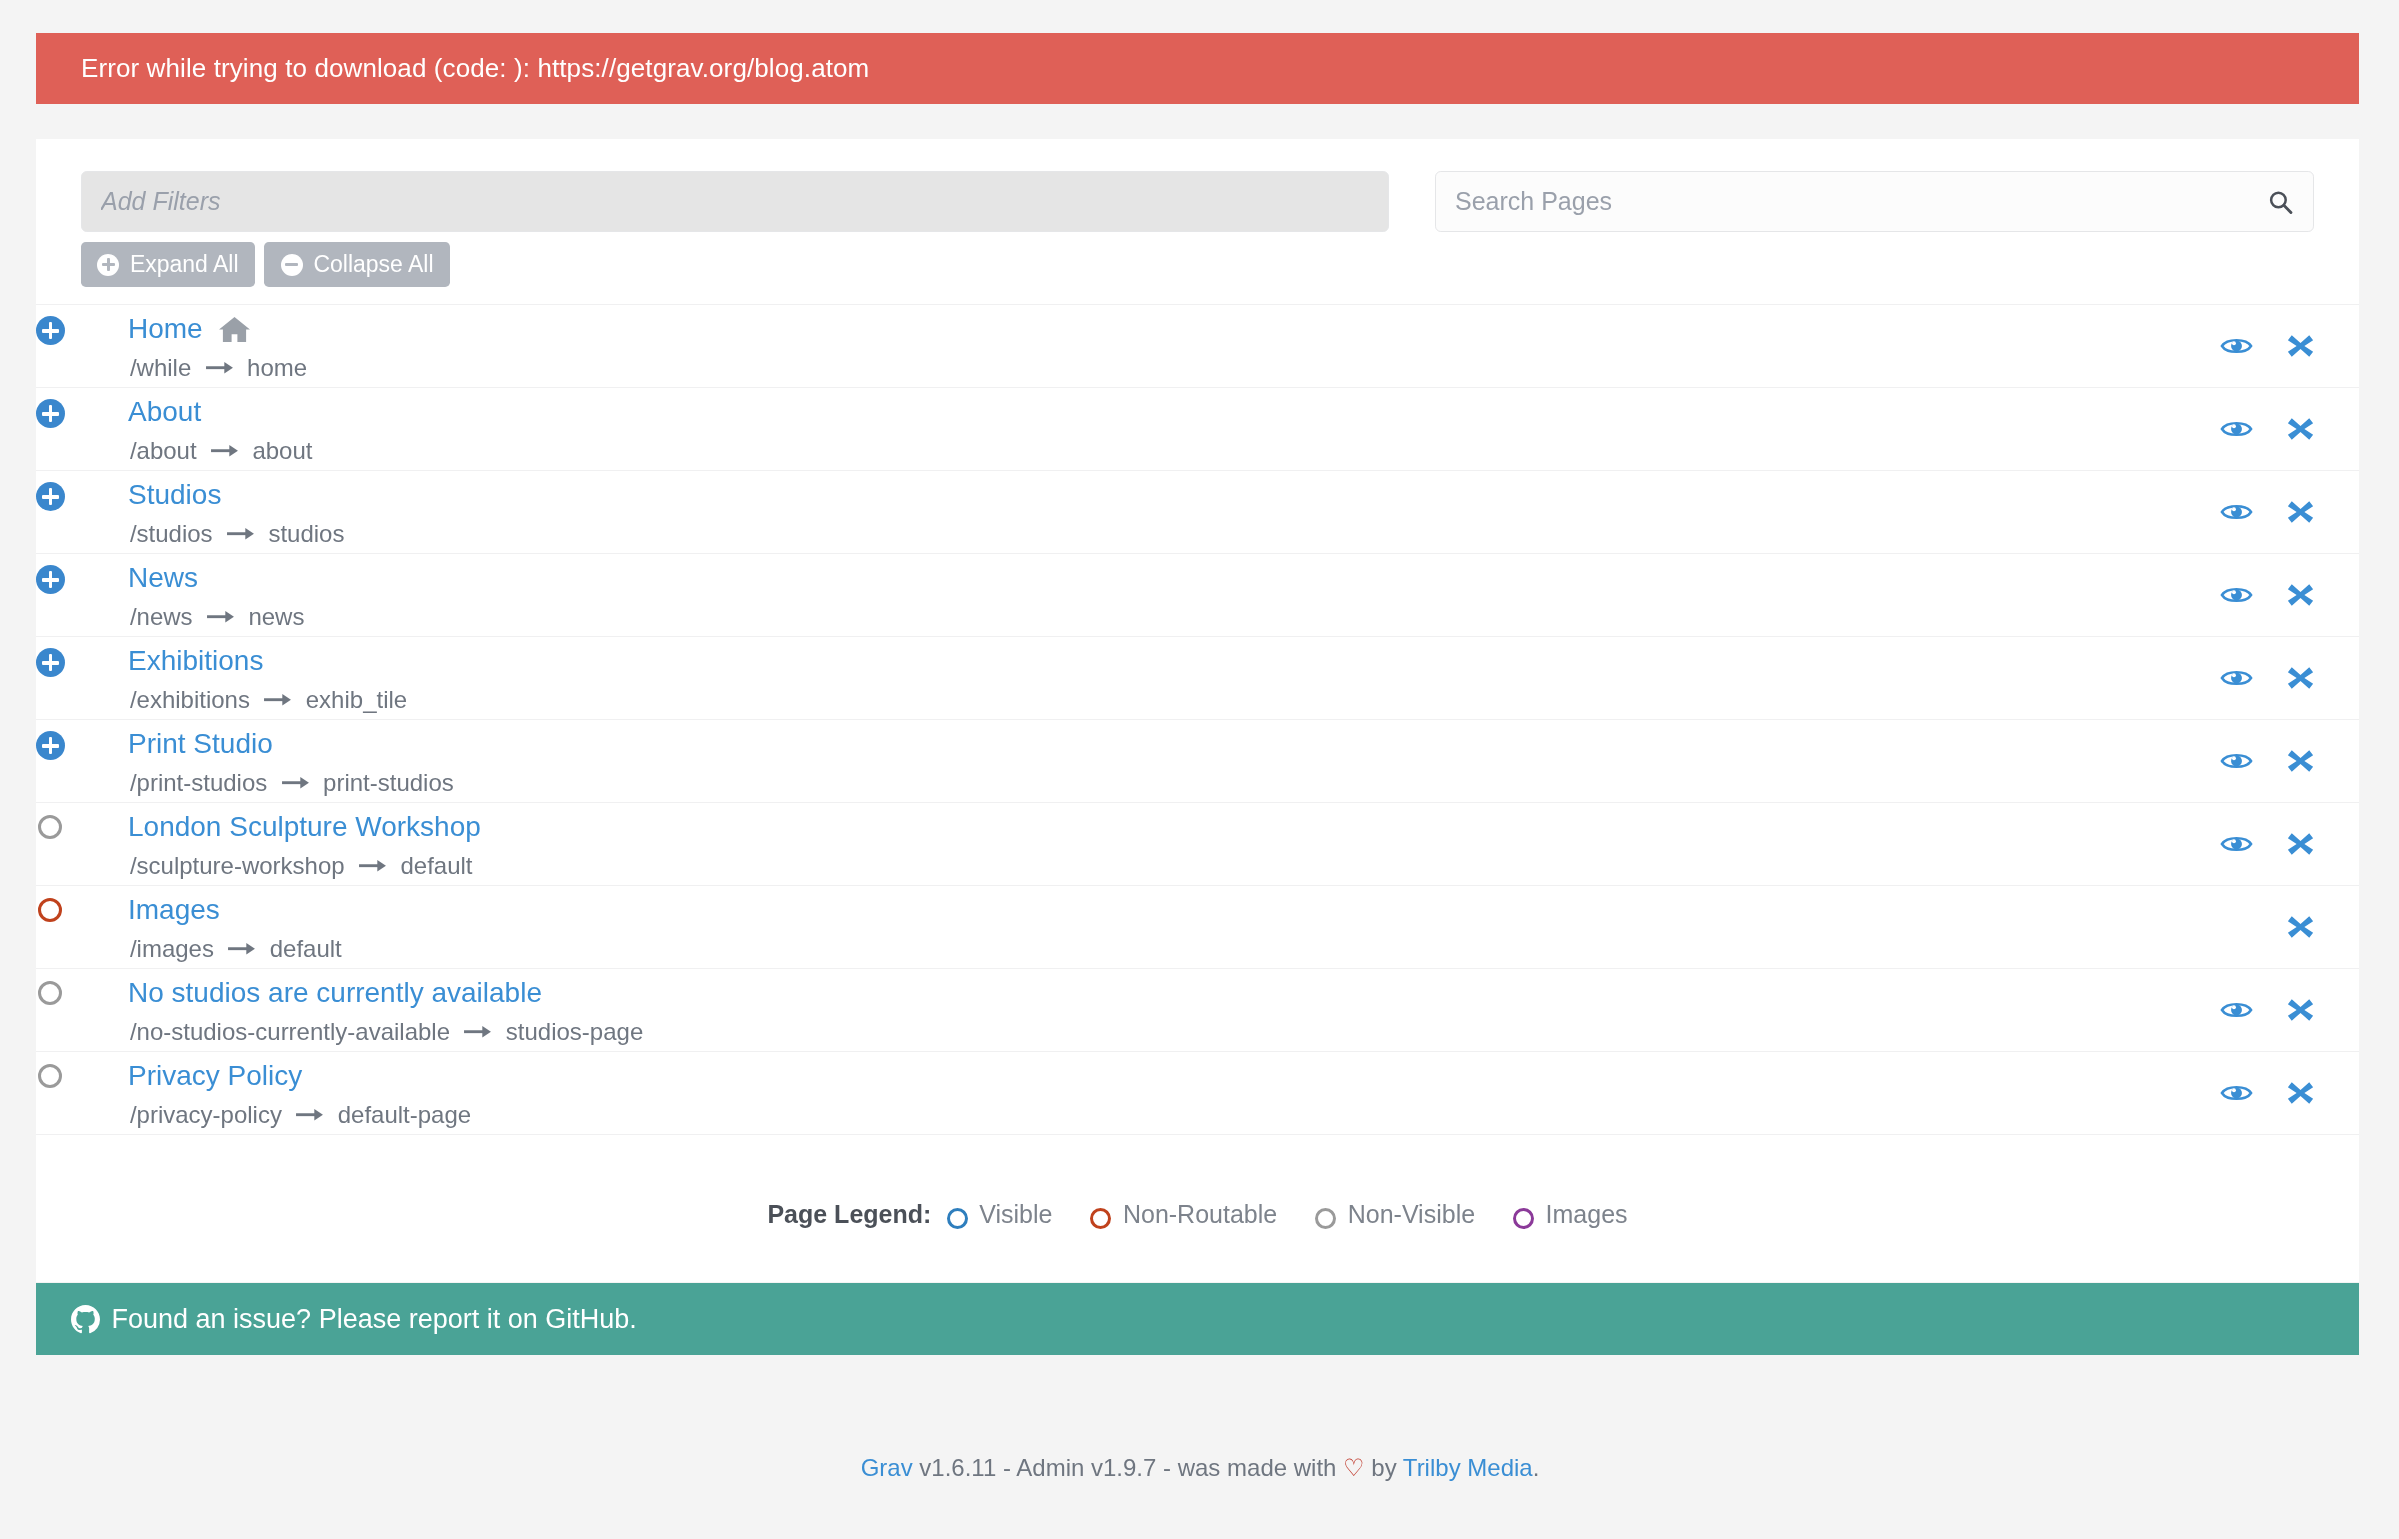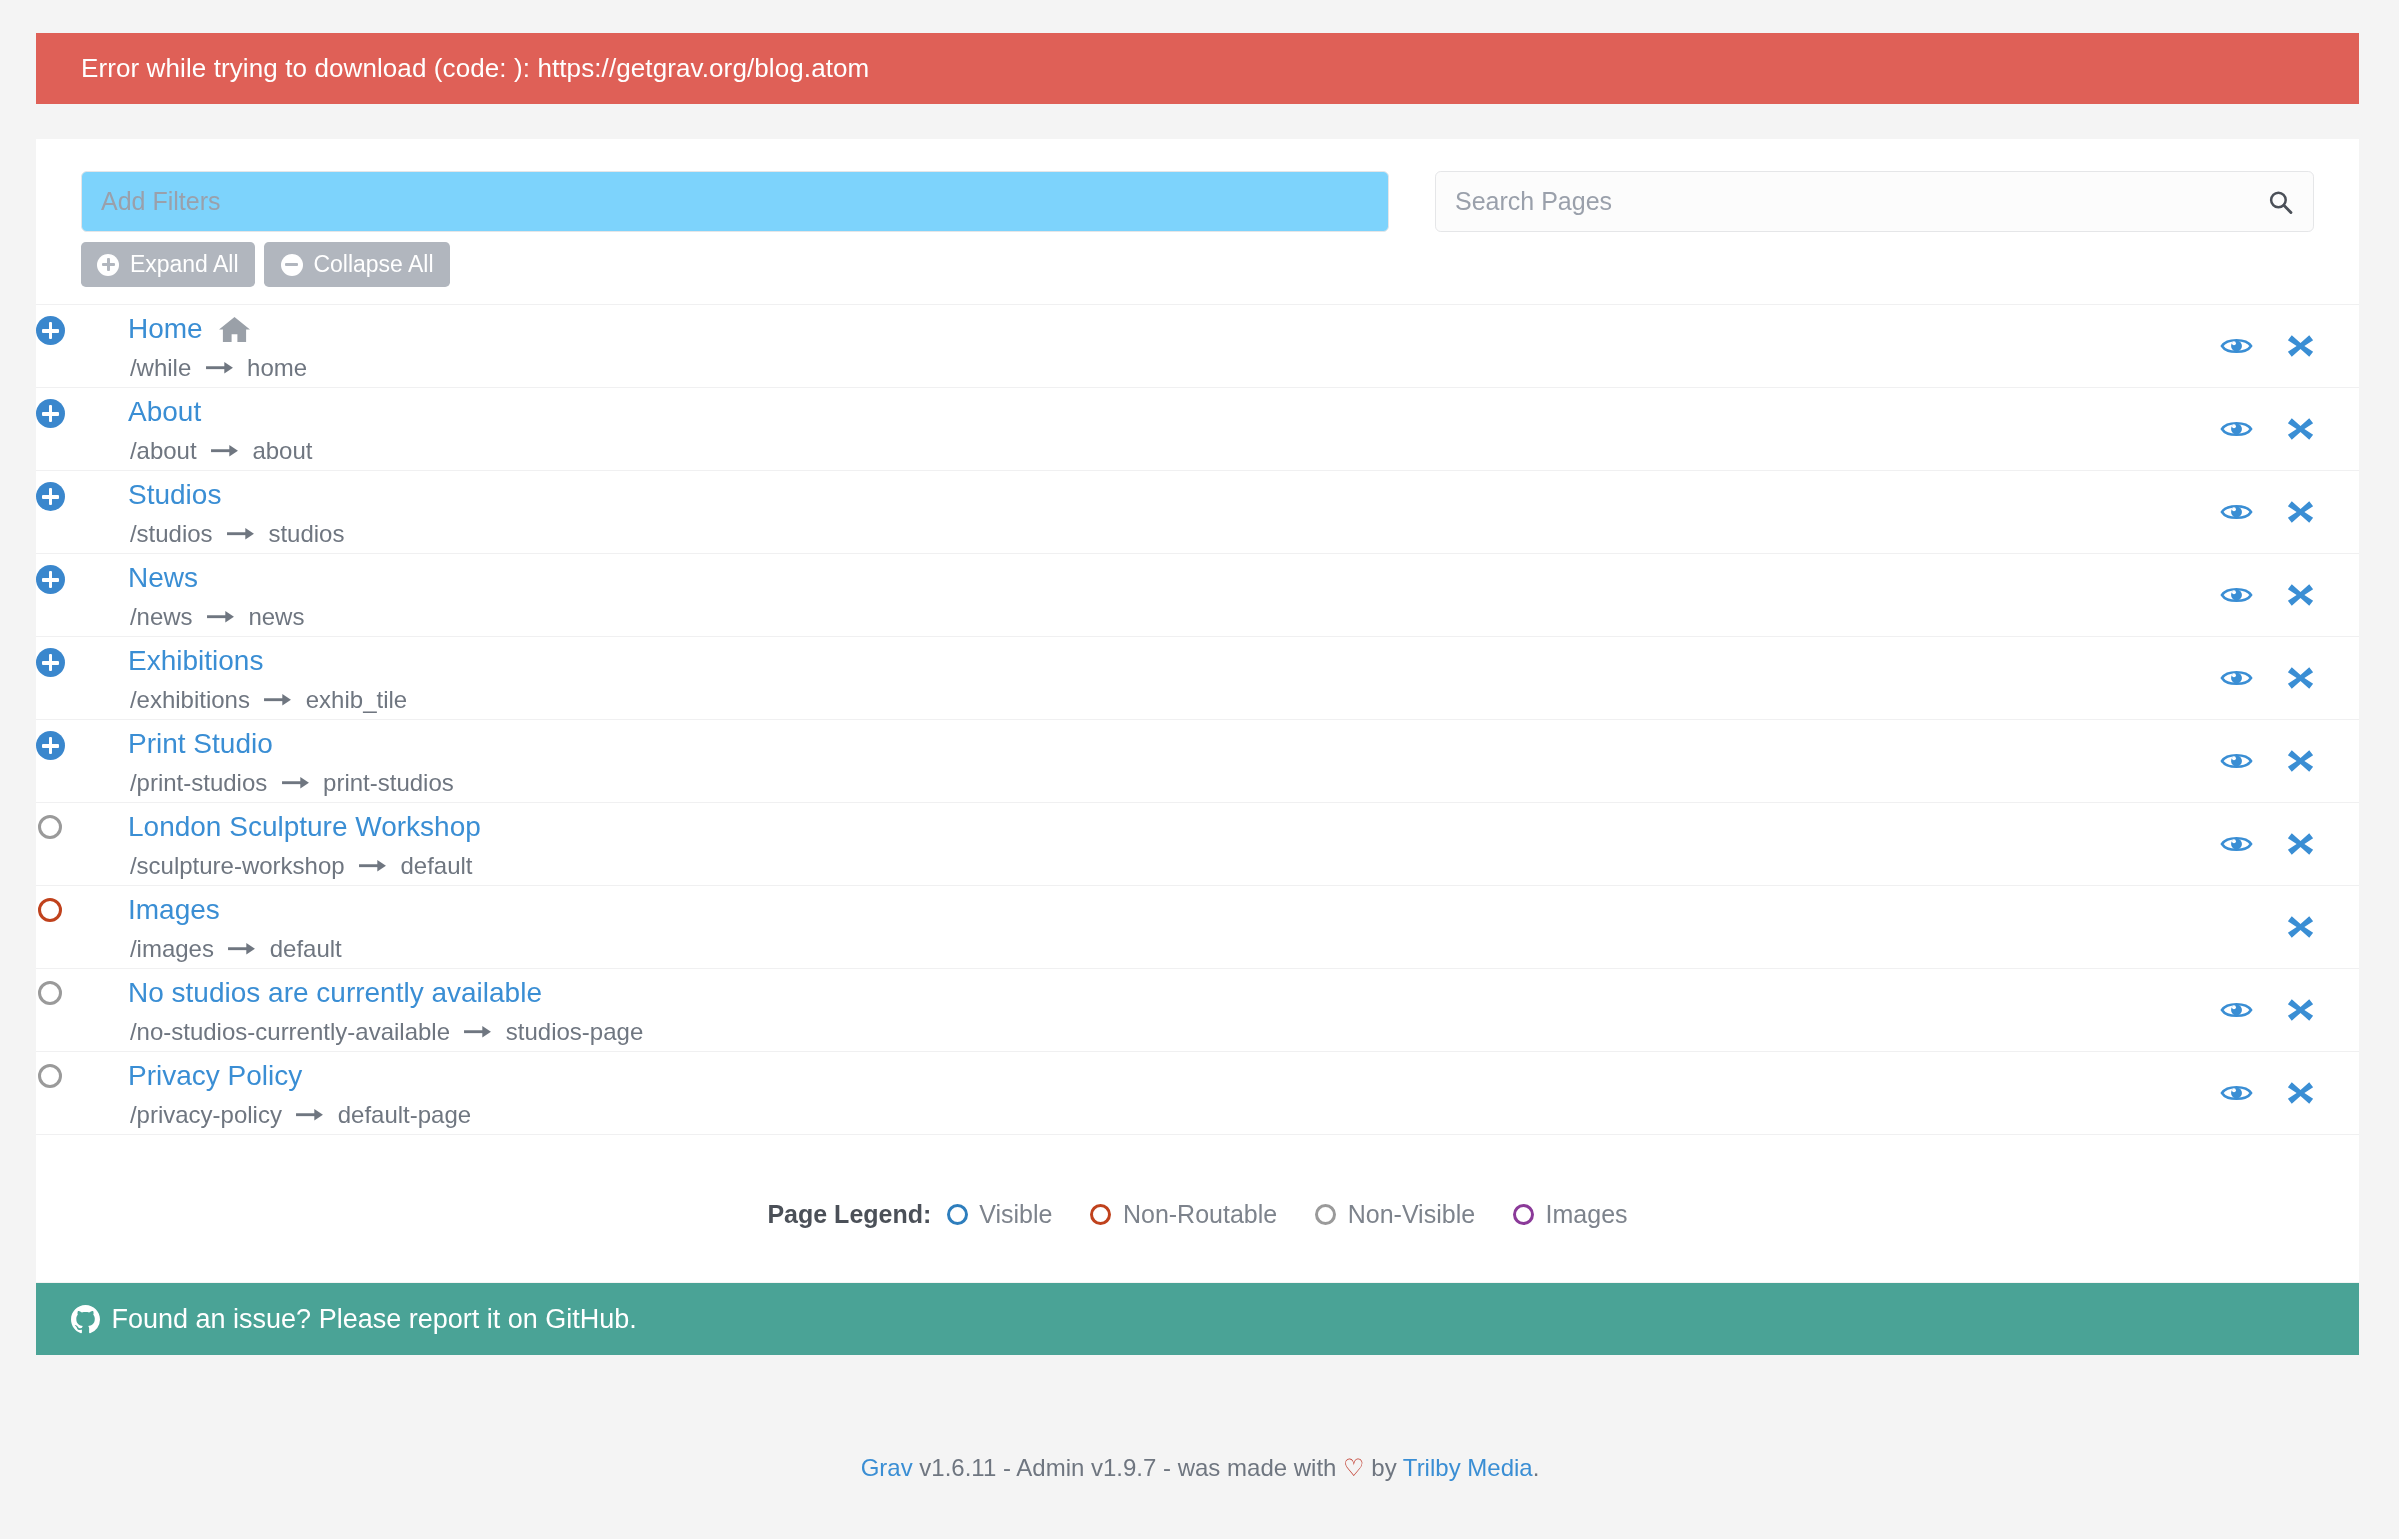--- a/index.html
+++ b/index.html
@@ -23,24 +23,25 @@
   
   .panel {
     position: absolute; left: 36px; top: 139px; width: 2323px; height: 1143px;
     background: #ffffff;
   }
 
   
   .controls { position: relative; height: 165px; }
   .filter-input {
     position: absolute; left: 45px; top: 32px; width: 1308px; height: 61px;
-    background: #7dd3fc; border: 1px solid #e5e6e8; border-radius: 5.8px;
+    background: #e5e5e5; border: 1px solid #e5e6e8; border-radius: 5.8px;
     font-family: "Liberation Sans", sans-serif; font-size: 25px; color: #5d6470;
     padding: 17px 19px;
     outline: none;
+    font-style: italic;
   }
   .filter-input::placeholder { color: #9aa0ab; }
 
   .btn-row { position: absolute; left: 45px; top: 103px; display: flex; gap: 9.6px; }
   .btn {
     display: inline-flex; align-items: center; gap: 10.6px;
     background: #b1b6be; color: #ffffff;
     border: none; border-radius: 4.8px;
     height: 45px; padding: 0 16.3px;
     font-family: "Liberation Sans", sans-serif; font-size: 23px;
@@ -123,21 +124,21 @@
   }
   .act { width: 33px; height: 33px; cursor: pointer; }
   .act.spacer { visibility: hidden; }
 
   
   .legend {
     display: flex; align-items: center; justify-content: center; gap: 0;
     padding-top: 65px; font-size: 25px;
   }
   .legend-label { font-weight: bold; color: #4b5058; margin-right: 15.4px; }
-  .legend-item { display: flex; align-items: center; gap: 11.5px; margin-right: 38px; }
+  .legend-item { display: flex; align-items: flex-end; gap: 11.5px; margin-right: 38px; }
   .legend-item:last-child { margin-right: 0; }
   .legend-ring {
     width: 21px; height: 21px; border-radius: 50%; border: 3.8px solid #2e7ebd;
   }
   .legend-text { color: #7d838c; }
 
   
   .gh-bar {
     position: absolute; left: 36px; top: 1283px; width: 2323px; height: 72px;
     background: #4aa396; color: #ffffff;

